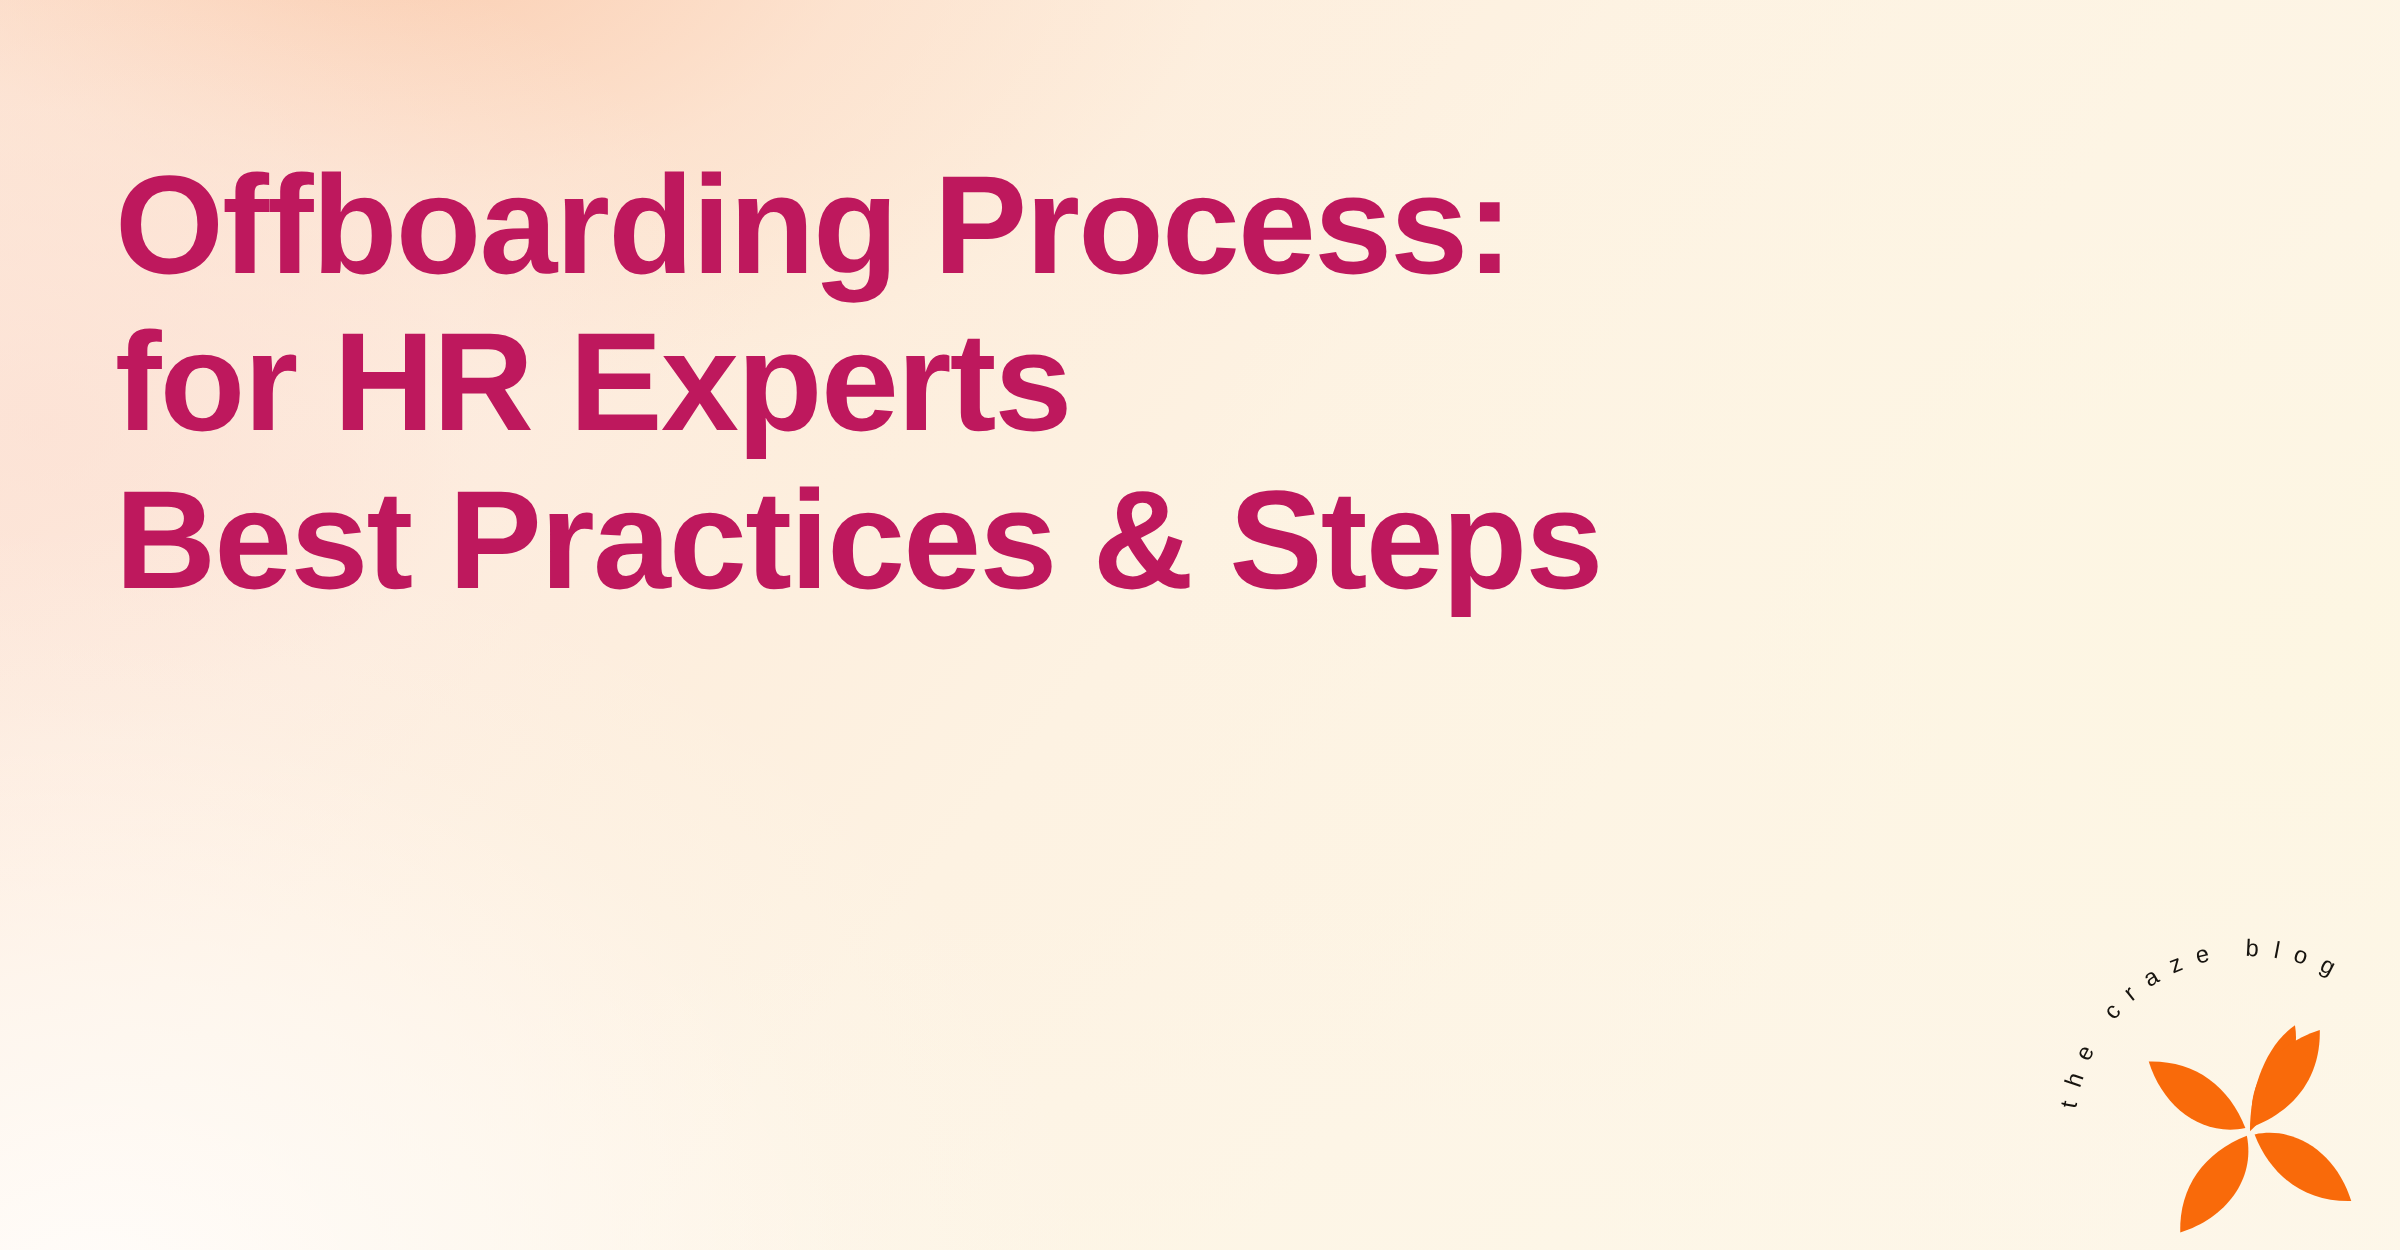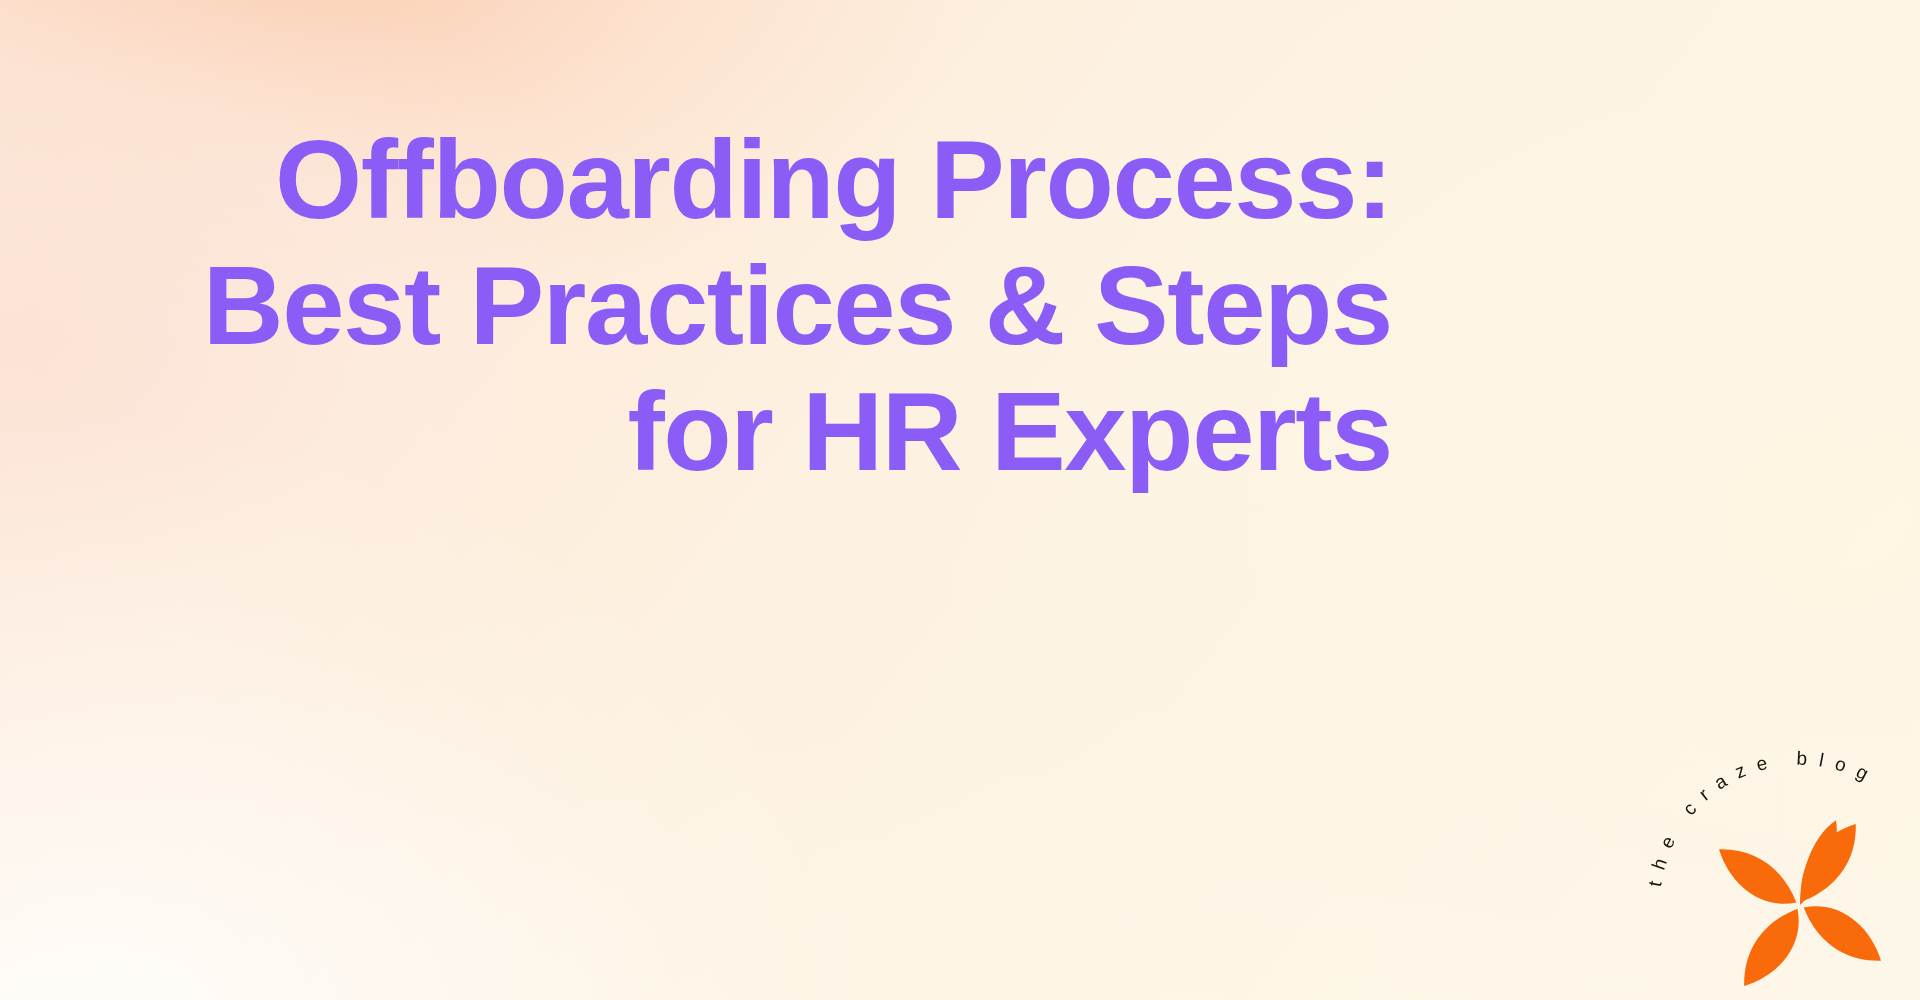--- a/index.html
+++ b/index.html
@@ -82,28 +82,27 @@
   
   .title-block {
     position: absolute;
     left: 92px;
     top: 96px;
     width: 1300px;
   }
 
   .title-line {
     display: block;
-    color: #8b5cf6;
+    color: #be185d;
     font-family: "Liberation Sans", sans-serif;
     font-weight: bold;
     font-size: 112px;
     line-height: 126px;
     letter-spacing: -1.4px;
     white-space: nowrap;
-    text-align: right;
   }
 
   
   .logo {
     position: absolute;
     left: 1645px;
     top: 750px;
     width: 310px;
     height: 310px;
   }
@@ -130,22 +129,22 @@
 
   <div class="bg-layer bg-base"></div>
   <div class="bg-layer bg-cream-r"></div>
   <div class="bg-layer bg-cream-b"></div>
   <div class="bg-layer bg-peach"></div>
   <div class="bg-layer bg-pinkish"></div>
   <div class="bg-layer bg-white-bl"></div>
 
   <h1 class="title-block">
     <span class="title-line">Offboarding Process:</span>
+    <span class="title-line">for HR Experts</span>
     <span class="title-line">Best Practices &amp; Steps</span>
-    <span class="title-line">for HR Experts</span>
   </h1>
 
   <div class="logo">
     <svg viewBox="0 0 310 310" xmlns="http://www.w3.org/2000/svg" aria-hidden="true">
 
       <defs>
         <path id="ringPath" d="M 15,155 A 140,140 0 1 1 295,155" fill="none"></path>
       </defs>
 
       <text class="logo-ring-text">

